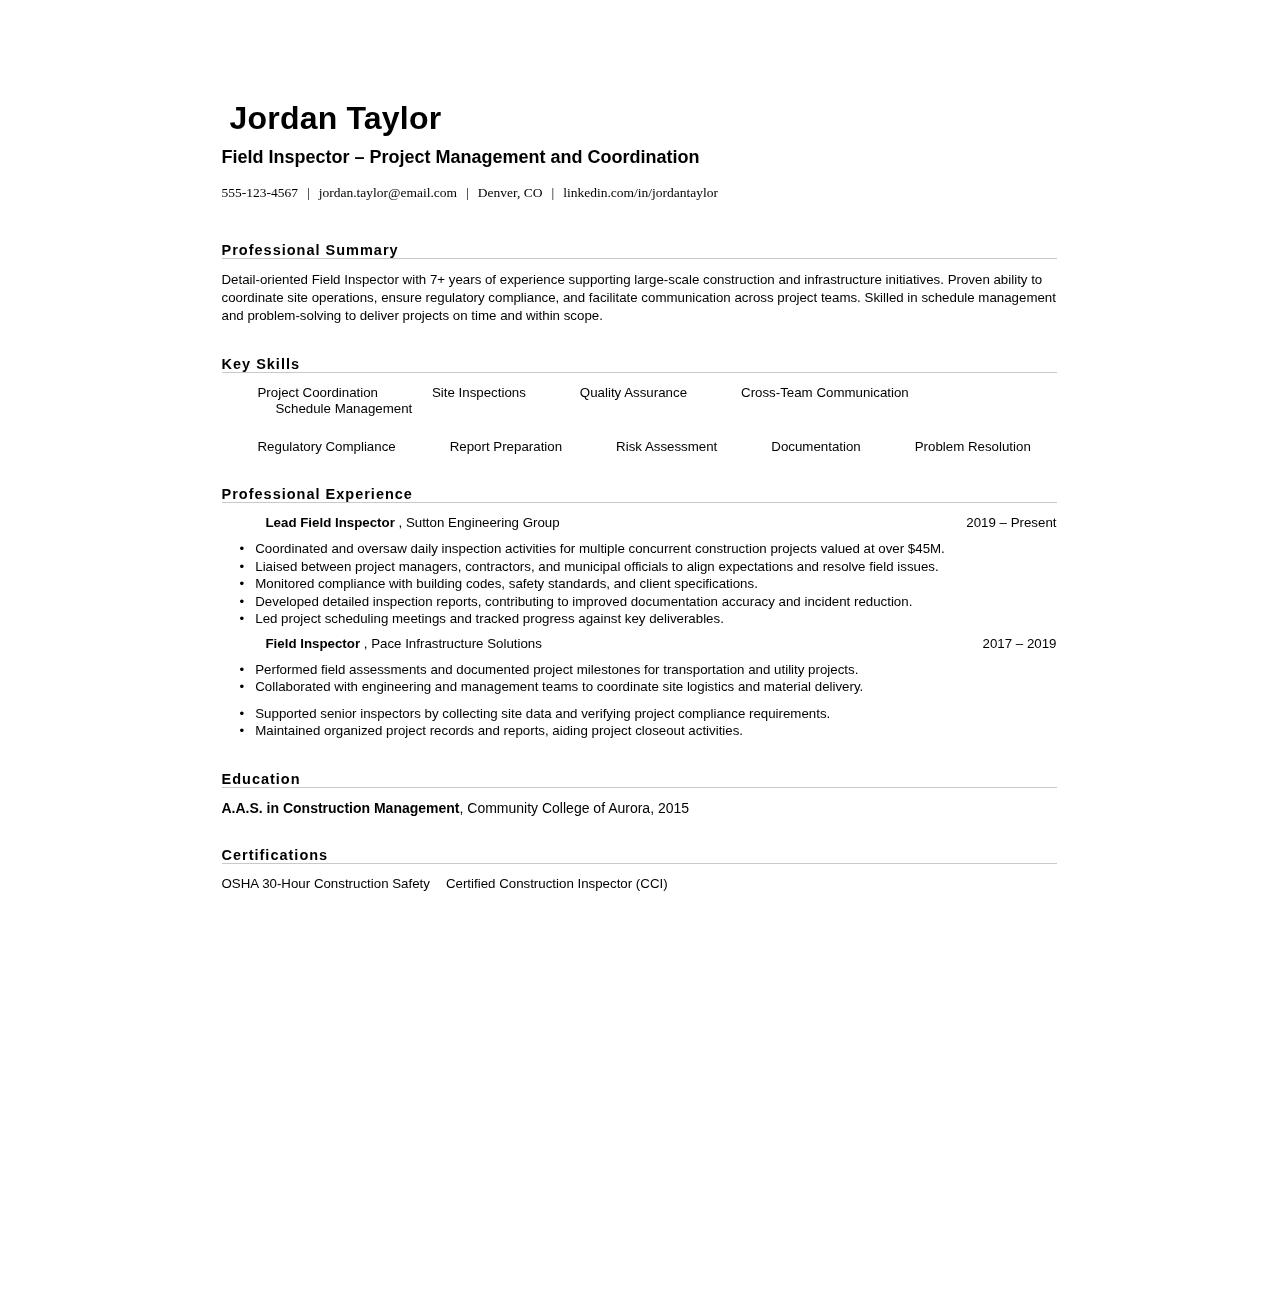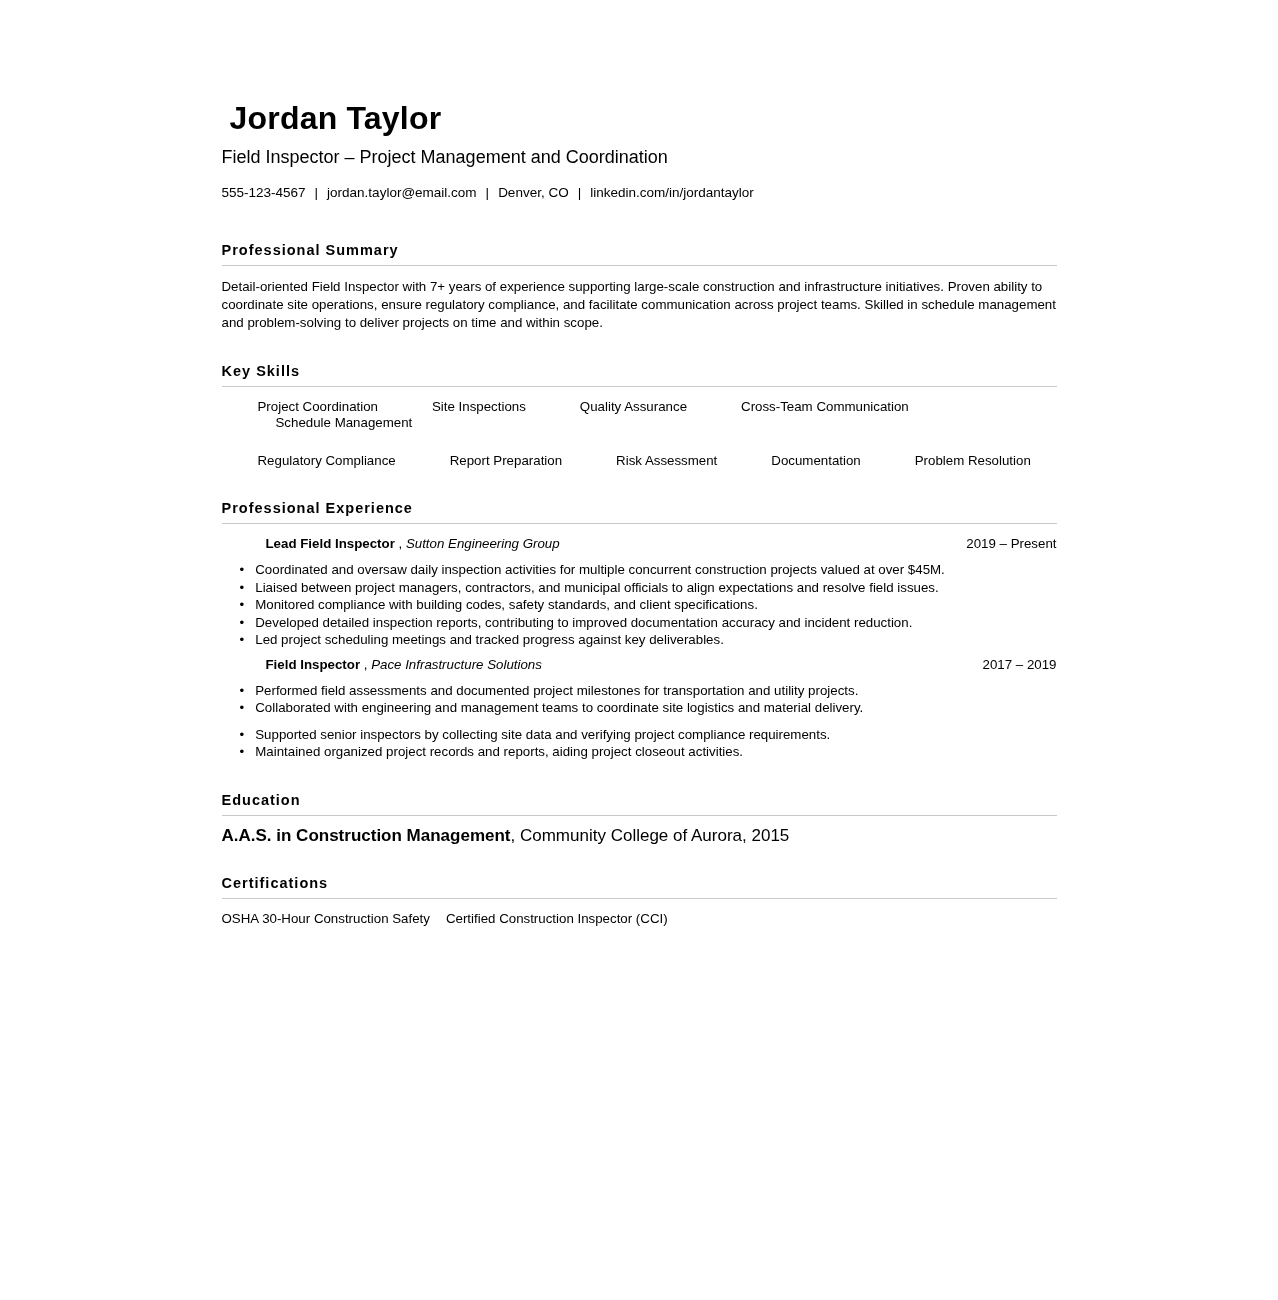--- a/index.html
+++ b/index.html
@@ -25,40 +25,41 @@
     margin: 8px;
     font-size: 32px;
     font-weight: 700;
     line-height: 1.1;
     letter-spacing: 0.2px;
   }
   .person-title {
     margin-top: 10px;
     font-size: 18px;
     line-height: 22px;
+    font-weight: bold;
   }
   .contact-line {
     margin-top: 16px;
     font-size: 13.5px;
     line-height: 18px;
+    font-family: Liberation Serif, serif;
   }
   .contact-sep {
     display: inline-block;
     margin: 0 9px;
   }
   
   .section { margin-top: 31px; }
   .section-summary { margin-top: 40px; }
   .section-heading {
     margin: 0;
     font-size: 14.5px;
     font-weight: 700;
     letter-spacing: 1px;
     line-height: 16px;
-    padding-bottom: 7px;
     border-bottom: 1px solid #c9c9c9;
   }
   .section-body { margin-top: 12px; }
   .body-text {
     margin: 0;
     font-size: 13.3px;
     line-height: 18px;
   }
   
   .skills-row {
@@ -71,32 +72,32 @@
   
   .job + .job { margin-top: 8px; }
   .job-header {
     display: flex;
     justify-content: space-between;
     align-items: baseline;
     font-size: 13.3px;
     line-height: 16px;
   }
   .job-title { font-weight: 700; padding-left: 44px; }
-  .job-company { font-style: italic; }
+  .job-company { }
   .job-dates { white-space: nowrap; }
   .job-bullets { margin-top: 9px; }
   .bullet {
     font-size: 13.3px;
     line-height: 17.5px;
     text-indent: 18px;
   }
   
   .education-line {
     margin: 0;
-    font-size: 17px;
+    font-size: 14px;
     line-height: 16px;
   }
   .education-degree { font-weight: 700; }
   
   .cert-row {
     font-size: 13.3px;
     line-height: 16px;
   }
   .cert-item { display: inline-block; }
   .cert-item + .cert-item { margin-left: 16px; }

